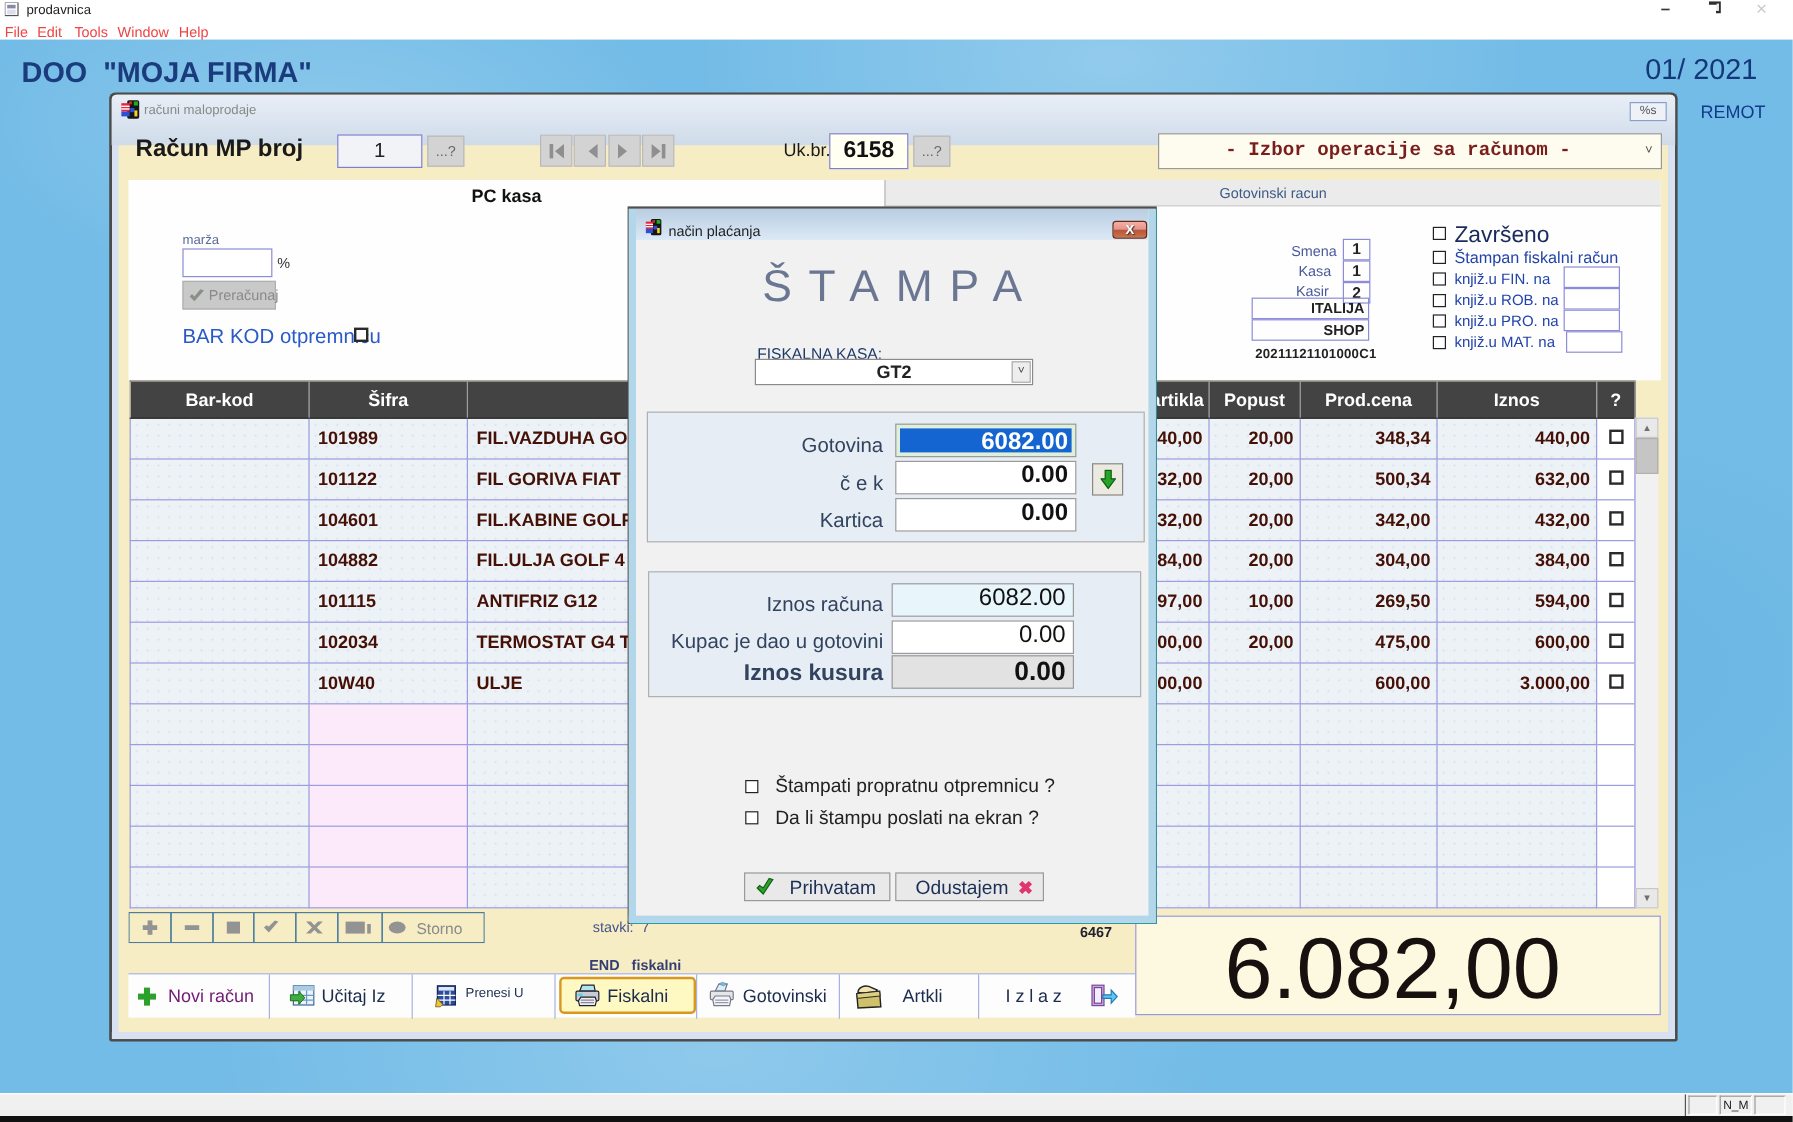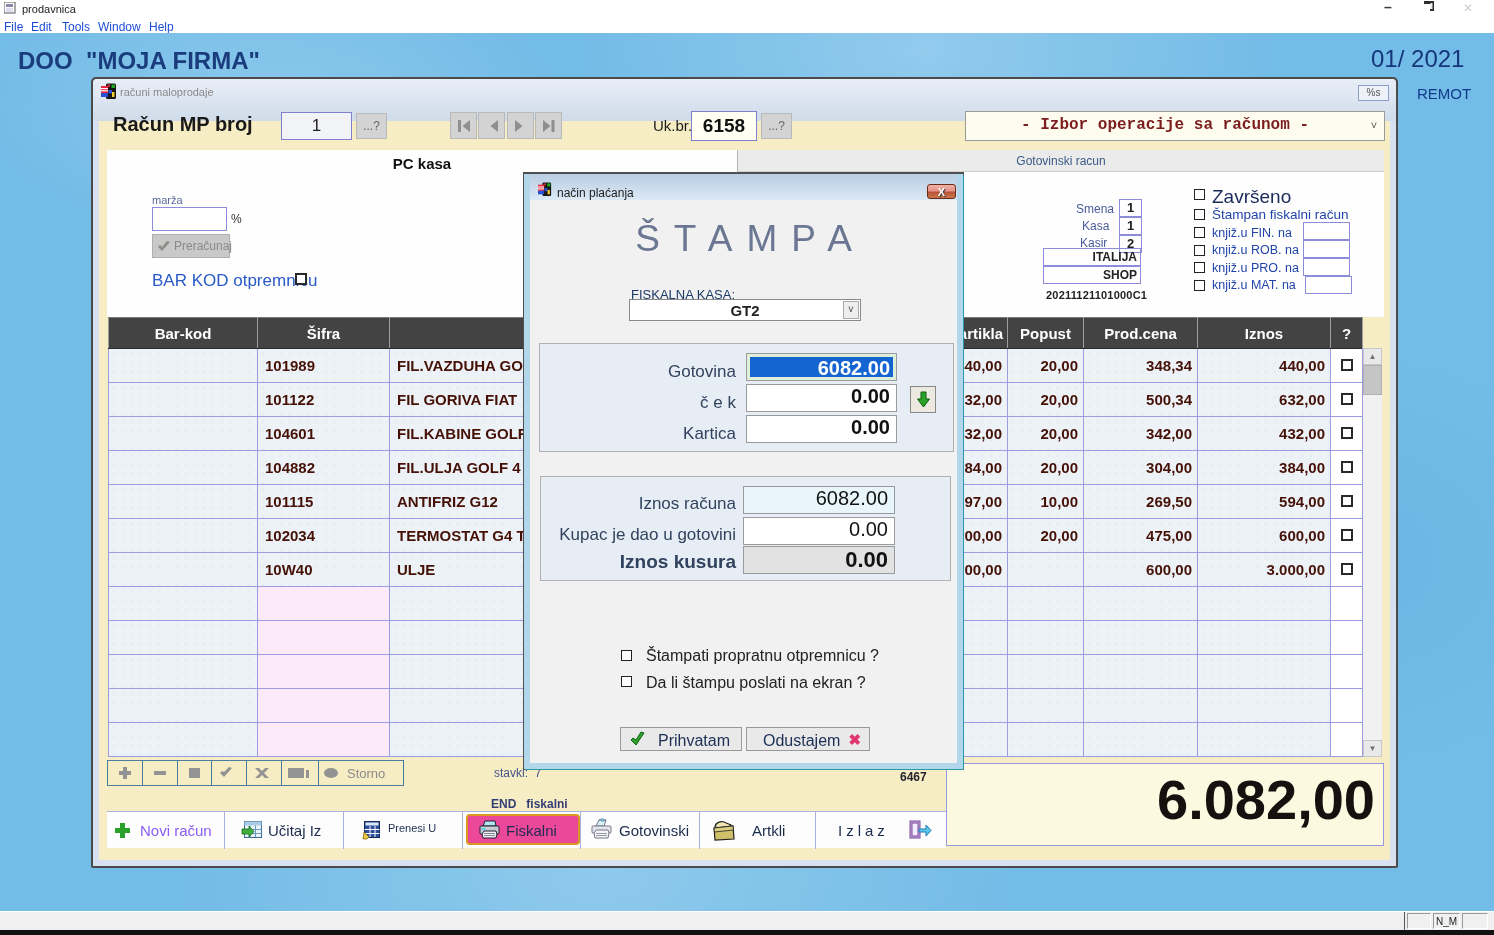--- a/index.html
+++ b/index.html
@@ -8,21 +8,21 @@
   .abs { position:absolute; }
   
   #bg { left:0; top:33px; width:1494px; height:878px;
         background:
           radial-gradient(420px 200px at 18% 8%, rgba(255,255,255,.18), rgba(255,255,255,0) 70%),
           radial-gradient(500px 260px at 62% 2%, rgba(255,255,255,.22), rgba(255,255,255,0) 70%),
           radial-gradient(600px 300px at 40% 96%, rgba(255,255,255,.20), rgba(255,255,255,0) 70%),
           radial-gradient(400px 300px at 90% 60%, rgba(30,120,190,.10), rgba(0,0,0,0) 70%),
           #73bce7; }
   #titlebar { left:0; top:0; width:1494px; height:17px; background:#fff; font-size:11px; color:#222; }
-  #menubar { left:0; top:17px; width:1494px; height:16px; background:#fff; font-size:12px; color:#1d4ed8; }
+  #menubar { left:0; top:17px; width:1494px; height:16px; background:#fff; font-size:12px; color:#ef4444; }
   #menubar span { top:3px; }
   #menubar span { margin-right:0px; }
   #statusbar { left:0; top:911px; width:1494px; height:19px; background:#f0f0f0; border-top:1px solid #fff; }
   #blackbar { left:0; top:930px; width:1494px; height:5px; background:#111; }
   .sunk { position:absolute; top:2px; height:16px; background:#f0f0f0; border:1px solid #999; border-right-color:#fff; border-bottom-color:#fff; }
   
   #win { left:91px; top:77px; width:1307px; height:791px; background:#4b4b4b; border-radius:5px 5px 2px 2px; }
   #win-inner { left:93px; top:79px; width:1303px; height:787px; border-radius:4px 4px 0 0;
      background:#f7edc5; border:6px solid #d7e1f1; border-top:none; }
   #win-title { left:93px; top:79px; width:1303px; height:42px; border-radius:4px 4px 0 0;
@@ -379,42 +379,42 @@
   <div style="position:absolute;left:236px;top:0;width:1px;height:37px;background:#a8b2e2"></div>
   <div style="position:absolute;left:355px;top:0;width:1px;height:37px;background:#a8b2e2"></div>
   <div style="position:absolute;left:473px;top:0;width:1px;height:37px;background:#a8b2e2"></div>
   <div style="position:absolute;left:592px;top:0;width:1px;height:37px;background:#a8b2e2"></div>
   <div style="position:absolute;left:708px;top:0;width:1px;height:37px;background:#a8b2e2"></div>
 </div>
 <div class="abs" style="left:114px;top:822px;"><svg width="17" height="17" viewBox="0 0 17 17">
       <rect x="6" y="1" width="5" height="15" fill="#2ba02b"></rect>
       <rect x="1" y="6" width="15" height="5" fill="#2ba02b"></rect>
     </svg></div>
-<div class="abs" style="left:140px;top:822px;font-size:15px;color:#8b5cf6;">Novi račun</div>
+<div class="abs" style="left:140px;top:822px;font-size:15px;color:#701a75;">Novi račun</div>
 <div class="abs" style="left:241px;top:819px;"><svg width="22" height="22" viewBox="0 0 22 22">
       <rect x="3.5" y="2.5" width="17" height="16" fill="#eaf3fa" stroke="#3a6a96"></rect>
       <rect x="3.5" y="2.5" width="17" height="4" fill="#aacbe4"></rect>
       <line x1="9" y1="6.5" x2="9" y2="18" stroke="#6a9ac0"></line>
       <line x1="14.5" y1="6.5" x2="14.5" y2="18" stroke="#6a9ac0"></line>
       <line x1="3.5" y1="10.5" x2="20.5" y2="10.5" stroke="#6a9ac0"></line>
       <line x1="3.5" y1="14.5" x2="20.5" y2="14.5" stroke="#6a9ac0"></line>
       <path d="M1 10 L8 10 L8 7 L13 12.5 L8 18 L8 15 L1 15 Z" fill="#3fae3f" stroke="#1a6a1a" stroke-width="0.8"></path>
     </svg></div>
 <div class="abs" style="left:268px;top:822px;font-size:15px;color:#1c2c4e;">Učitaj Iz</div>
 <div class="abs" style="left:362px;top:820px;"><svg width="20" height="20" viewBox="0 0 20 20">
       <rect x="2.5" y="1.5" width="15" height="16" fill="#2b4d9b" stroke="#16265c"></rect>
       <rect x="3.5" y="2.5" width="13" height="3" fill="#dce6f4"></rect>
       <line x1="8" y1="6" x2="8" y2="17" stroke="#fff"></line>
       <line x1="13" y1="6" x2="13" y2="17" stroke="#fff"></line>
       <line x1="2.5" y1="9.5" x2="17.5" y2="9.5" stroke="#fff"></line>
       <line x1="2.5" y1="13.5" x2="17.5" y2="13.5" stroke="#fff"></line>
       <path d="M2 12 L7 17 L5 19 L1 19 Z" fill="#e8c83a" stroke="#7a5a10" stroke-width="0.7"></path>
     </svg></div>
 <div class="abs" style="left:388px;top:822px;font-size:11px;color:#1c2c4e;">Prenesi U</div>
-<div class="abs" style="left:466px;top:814px;width:114px;height:31px;background:#ec4899;border:2px solid #d89820;border-radius:4px;">
+<div class="abs" style="left:466px;top:814px;width:114px;height:31px;background:#fef9c3;border:2px solid #d89820;border-radius:4px;">
   <svg style="position:absolute;left:10px;top:4px" width="24" height="20" viewBox="0 0 24 20">
       <path d="M5 6 L7 1 L17 1 L18 6 Z" fill="#b0e6ee" stroke="#223"></path>
       <rect x="2" y="6" width="19" height="8" rx="1" fill="#c8ccd4" stroke="#223"></rect>
       <rect x="3.5" y="8" width="4" height="2" fill="#5ad0e0"></rect>
       <path d="M4 14 L6 11 L18 11 L19 14 L18 18 L5 18 Z" fill="#eceef2" stroke="#223"></path>
       <line x1="6" y1="13.5" x2="17" y2="13.5" stroke="#889"></line>
       <line x1="6" y1="15.5" x2="17" y2="15.5" stroke="#889"></line>
     </svg>
   <span style="position:absolute;left:38px;top:6px;font-size:15px;color:#1c2c4e;">Fiskalni</span>
 </div>
@@ -434,21 +434,21 @@
     </svg></div>
 <div class="abs" style="left:752px;top:822px;font-size:15px;color:#1c2c4e;">Artkli</div>
 <div class="abs" style="left:838px;top:822px;font-size:15px;color:#1c2c4e;letter-spacing:4px;">Izlaz</div>
 <div class="abs" style="left:908px;top:820px;"><svg width="24" height="20" viewBox="0 0 24 20">
       <rect x="2" y="1" width="10" height="17" fill="#c9a8e0" stroke="#7a4a9a"></rect>
       <rect x="4" y="3" width="6" height="13" fill="#f4eefc" stroke="#7a4a9a"></rect>
       <path d="M11 9 L18 9 L18 5 L23 10.5 L18 16 L18 12 L11 12 Z" fill="#58c8f0" stroke="#2878b0"></path>
     </svg></div>
 
 <div class="abs" style="left:946px;top:763px;width:438px;height:83px;background:#fdf8e0;border:1px solid #9898e0;"></div>
-<div class="abs" style="left:946px;top:767px;width:429px;text-align:right;font-size:56px;font-weight:bold;color:#16100e;">6.082,00</div>
+<div class="abs" style="left:946px;top:767px;width:429px;text-align:center;font-size:72px;font-weight:normal;color:#16100e;">6.082,00</div>
 
 <div class="abs" id="dlg">
   <div id="dlg-in">
     <div style="position:absolute;left:0;top:44px;width:427px;text-align:center;font-size:37px;color:#6b7693;letter-spacing:14px;padding-left:14px;">ŠTAMPA</div>
     <div id="dlg-title">
       <svg style="position:absolute;left:8px;top:8px" width="14" height="15" viewBox="0 0 16 17">
           <rect x="5" y="0.5" width="10" height="15.5" rx="1.5" fill="#161616"></rect>
           <rect x="0" y="3" width="7" height="7" fill="#e8243c"></rect>
           <rect x="0" y="5" width="7" height="1.2" fill="#fff"></rect>
           <rect x="0" y="7.2" width="7" height="1.2" fill="#fff"></rect>

